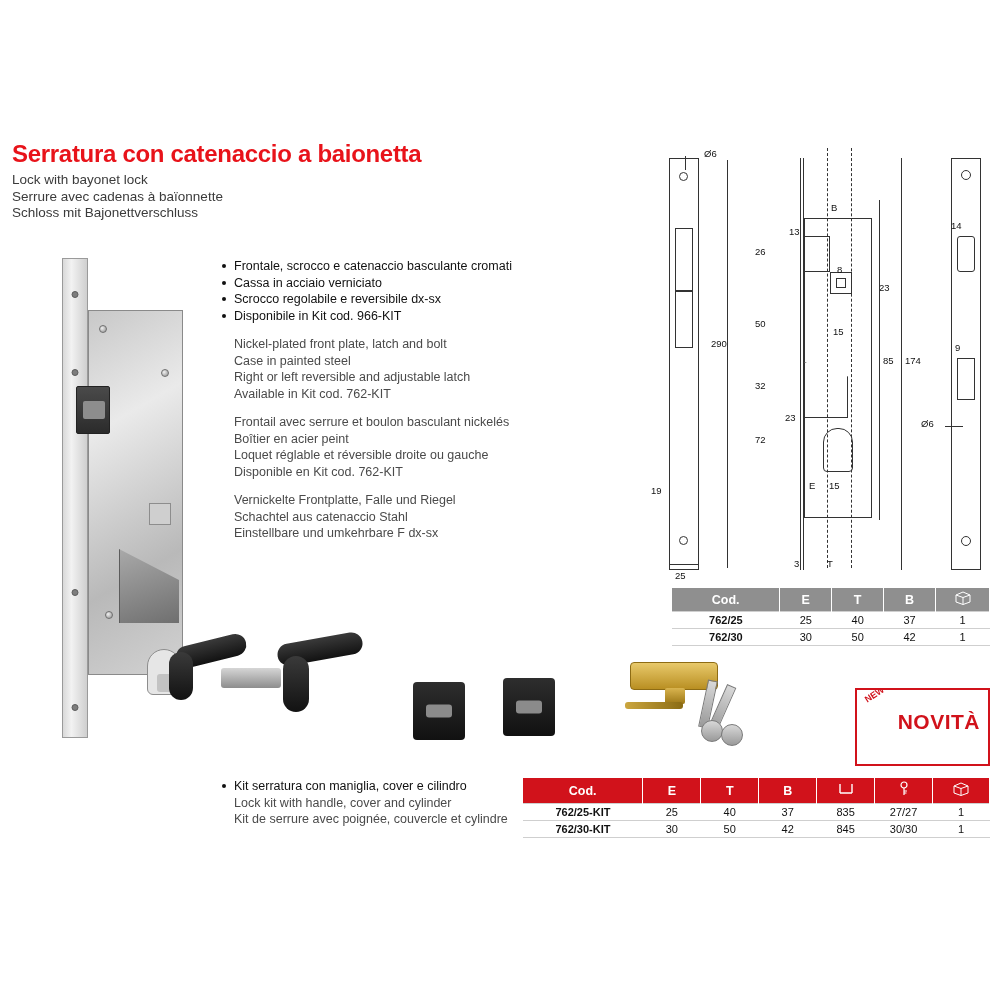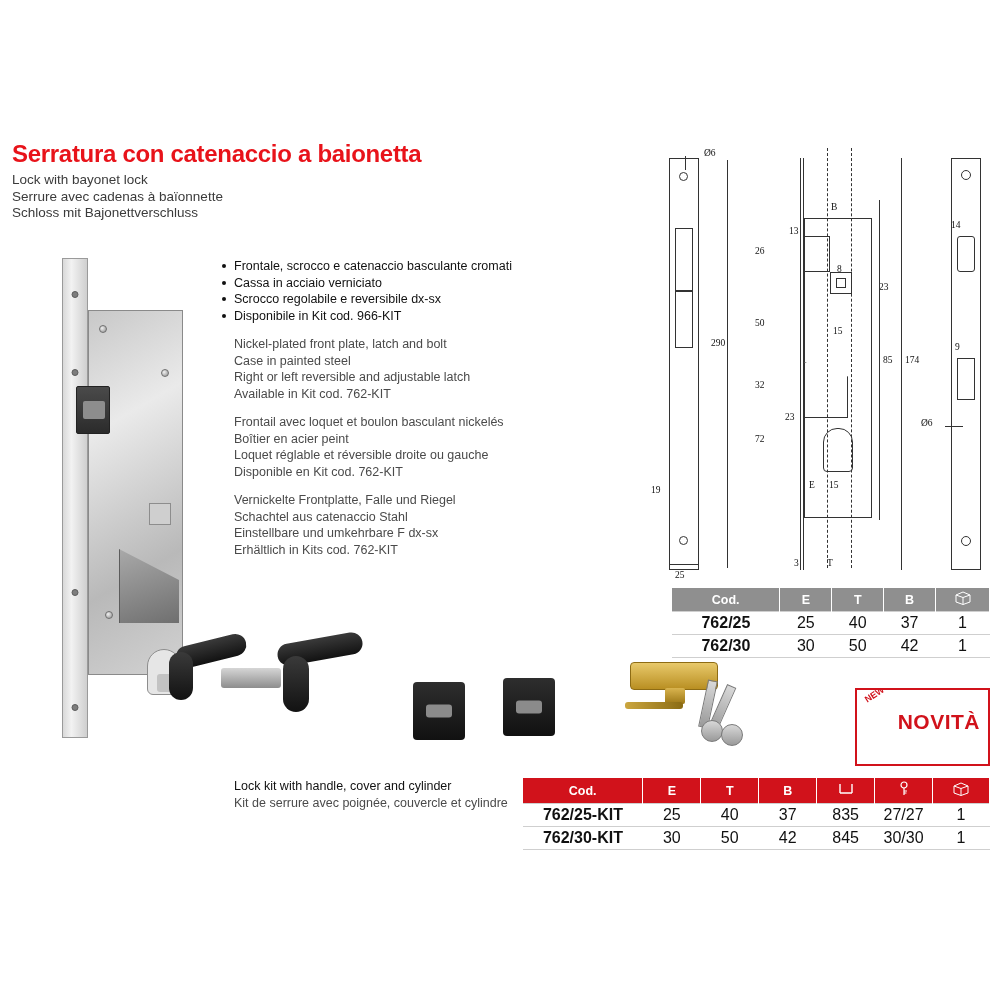--- a/index.html
+++ b/index.html
@@ -154,36 +154,36 @@
   }
   .key {
     position:absolute; background:linear-gradient(180deg,#d8d8d8,#9a9a9a);
     border:1px solid #7a7a7a;
   }
 
   
   #drawings { position:absolute; left:655px; top:140px; width:335px; height:440px; }
   .dwg-label {
     position:absolute; font-size:9.5px; color:#111;
-    font-family:Liberation Serif, serif; white-space:nowrap;
+    font-family:Liberation Sans, sans-serif; white-space:nowrap;
   }
   .dim-line { position:absolute; background:#333; }
   .faceplate {
     position:absolute; border:1px solid #333; background:#fff;
   }
 
   
   table { border-collapse:collapse; }
   .tbl { position:absolute; font-size:12px; }
   .tbl th {
     color:#fff; font-weight:bold; font-size:12.5px;
     padding:3px 0; text-align:center;
   }
   .tbl td {
-    text-align:center; padding:2px 0; font-size:16px; color:#111;
+    text-align:center; padding:2px 0; font-size:11px; color:#111;
     border-bottom:1px solid #cfcfcf;
   }
   .tbl tr.head-grey th { background:#8f8f8f; border-right:1px solid #fff; }
   .tbl tr.head-red th { background:#d1121b; border-right:1px solid #fff; }
   .tbl td.codecell { font-weight:bold; }
   .tbl tbody tr:first-child td { border-top:1px solid #cfcfcf; }
 
   
   #novita {
     position:absolute; left:855px; top:688px; width:135px; height:78px;
@@ -223,32 +223,31 @@
   <div class="feat-group plain">
     <ul>
       <li>Nickel-plated front plate, latch and bolt</li>
       <li>Case in painted steel</li>
       <li>Right or left reversible and adjustable latch</li>
       <li>Available in Kit cod. 762-KIT</li>
     </ul>
   </div>
   <div class="feat-group plain">
     <ul>
-      <li>Frontail avec loquet et boulon basculant nickelés</li>
+      <li>Frontail avec serrure et boulon basculant nickelés</li>
       <li>Boîtier en acier peint</li>
       <li>Loquet réglable et réversible droite ou gauche</li>
       <li>Disponible en Kit cod. 762-KIT</li>
     </ul>
   </div>
   <div class="feat-group plain">
     <ul>
       <li>Vernickelte Frontplatte, Falle und Riegel</li>
       <li>Schachtel aus catenaccio Stahl</li>
       <li>Einstellbare und umkehrbare F dx-sx</li>
-      <li>Erhältlich in Kits cod. 762-KIT</li>
     </ul>
   </div>
 </div>
 
 <div id="lock-photo">
   <div class="lock-plate">
     <div class="plate-hole" style="top:32px;"></div>
     <div class="plate-hole" style="top:110px;"></div>
     <div class="plate-hole" style="top:330px;"></div>
     <div class="plate-hole" style="top:445px;"></div>
@@ -283,20 +282,21 @@
   <div class="cyl-cam"></div>
   <div class="cyl-screw"></div>
   <div class="key" style="left:78px;top:30px;width:10px;height:48px;transform:rotate(12deg);"></div>
   <div class="key" style="left:92px;top:34px;width:10px;height:48px;transform:rotate(24deg);border-radius:0 0 4px 4px;"></div>
   <div class="key" style="left:76px;top:70px;width:22px;height:22px;border-radius:50%;"></div>
   <div class="key" style="left:96px;top:74px;width:22px;height:22px;border-radius:50%;"></div>
 </div>
 
 <div id="kit-caption">
   <ul>
+    <li><span class="bullet"></span><span>Kit serratura con maniglia, cover e cilindro</span></li>
     <li>Lock kit with handle, cover and cylinder</li>
     <li>Kit de serrure avec poignée, couvercle et cylindre</li>
   </ul>
 </div>
 
 <div id="drawings">
 
   <div class="faceplate" style="left:14px;top:18px;width:30px;height:412px;"></div>
   <div style="position:absolute;left:24px;top:32px;width:9px;height:9px;border:1px solid #333;border-radius:50%;"></div>
   <div style="position:absolute;left:24px;top:396px;width:9px;height:9px;border:1px solid #333;border-radius:50%;"></div>

